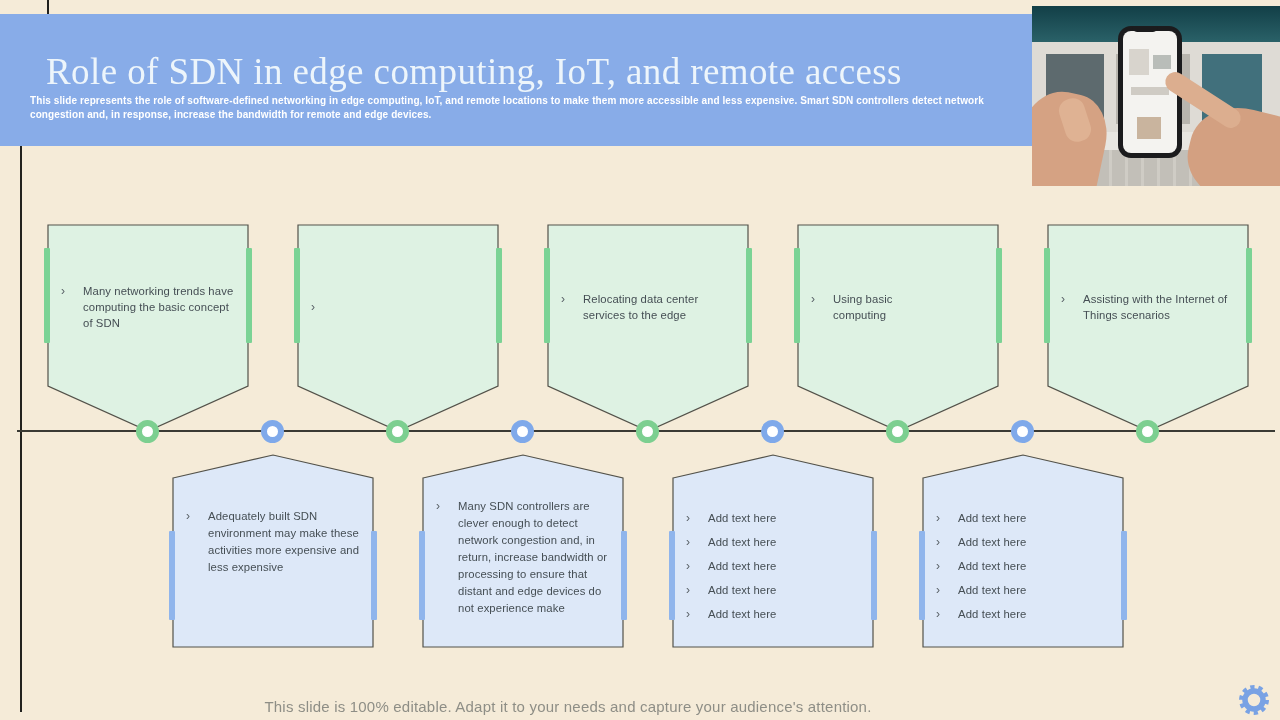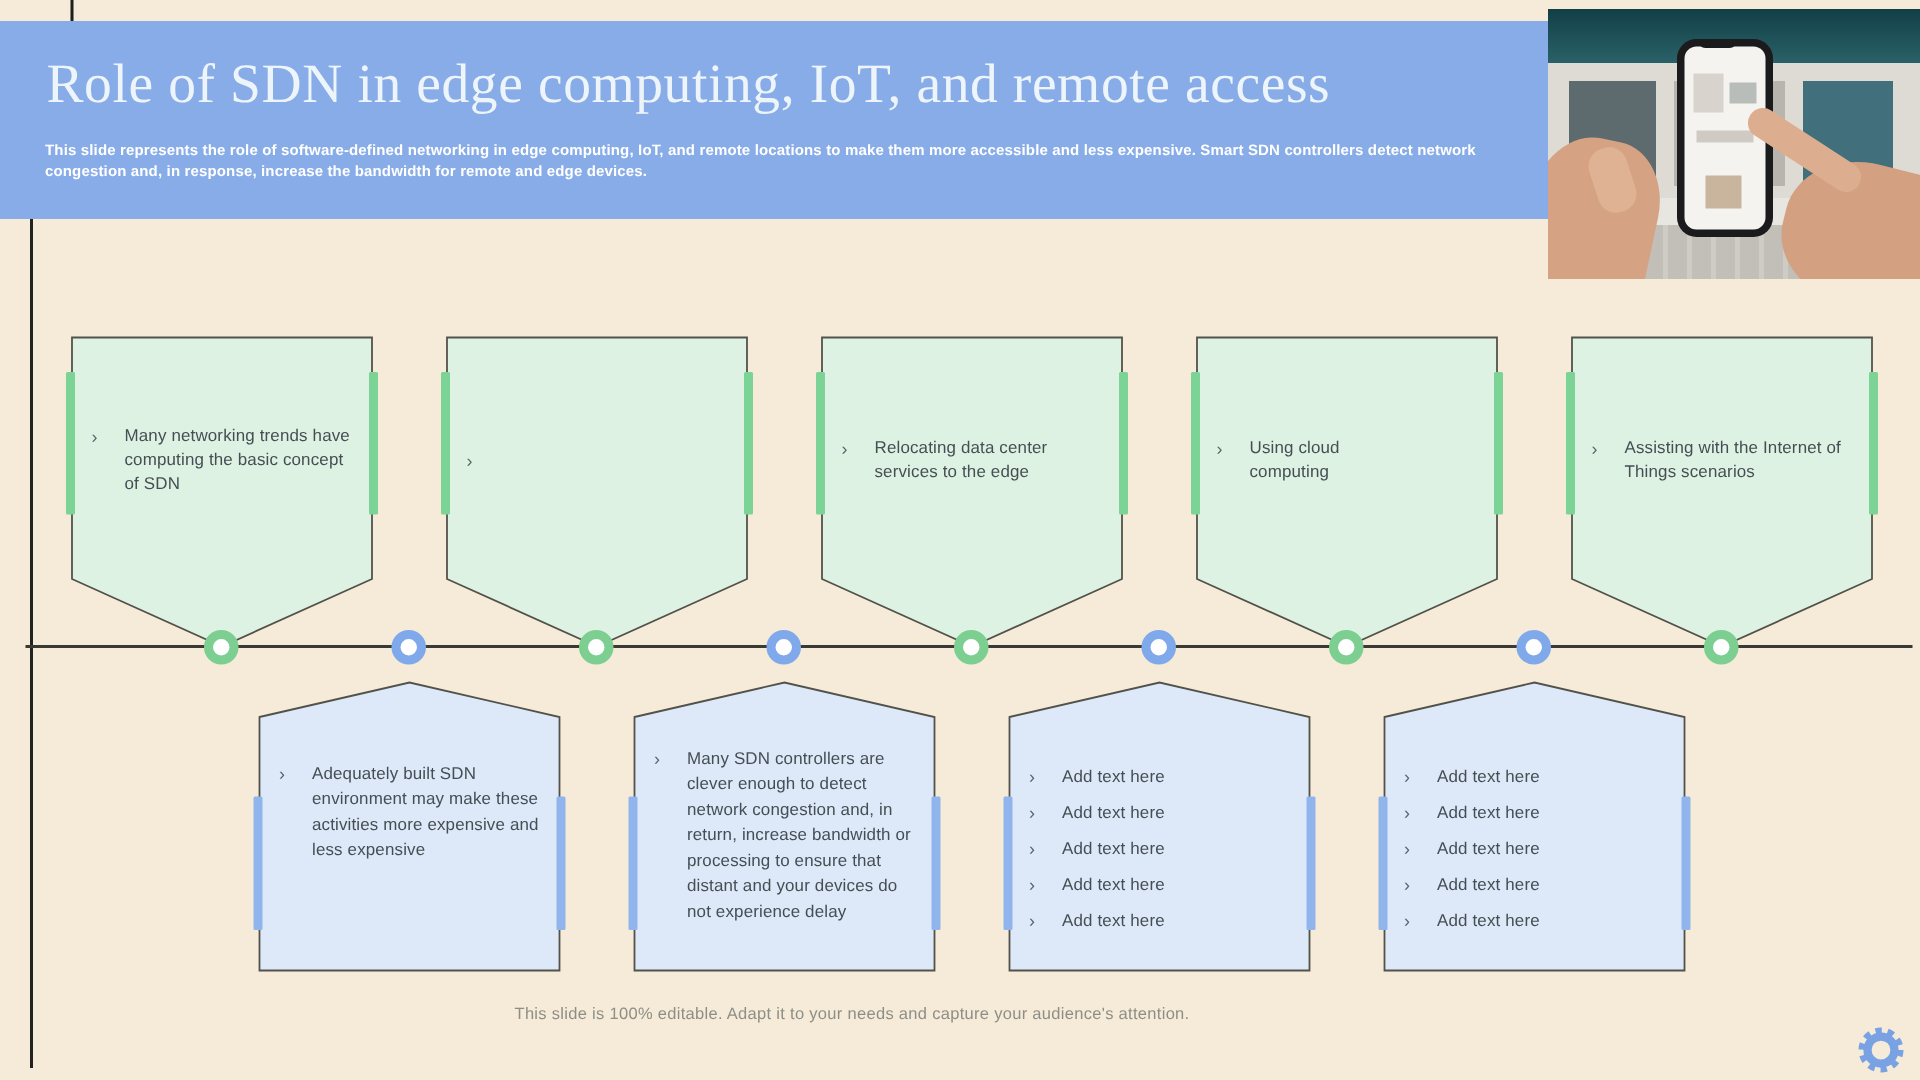--- a/index.html
+++ b/index.html
@@ -6,21 +6,21 @@
   #slide{
     position:relative; width:1280px; height:720px; overflow:hidden;
     background:#f5ebd8;
     font-family:"Liberation Sans", sans-serif;
     -webkit-font-smoothing:antialiased;
   }
   
   .tick{position:absolute; left:47px; top:0; width:2px; height:14px; background:#1f1f1c;}
   .header{position:absolute; left:0; top:14px; width:1280px; height:132px; background:#88ace8;}
   .title{
-    margin:1px; position:absolute; left:30px; top:20px;
+    margin:16px; position:absolute; left:30px; top:20px;
     font-family:"Liberation Serif", serif; font-weight:normal;
     font-size:37px; letter-spacing:.4px; color:#edf5fb; white-space:nowrap;
   }
   .subtitle{
     margin:0; position:absolute; left:30px; top:80px; width:995px;
     font-size:10px; font-weight:bold; line-height:14px; color:#ffffff; letter-spacing:.1px;
   }
   
   .vguide{position:absolute; left:20px; top:146px; width:1.5px; height:566px; background:#22221e;}
   .timeline{position:absolute; left:17px; top:430px; width:1258px; height:1.5px; background:#3a3a34; z-index:1;}
@@ -68,22 +68,22 @@
   .ph-finger{left:128px; top:84px; width:86px; height:20px; border-radius:11px; transform:rotate(33deg); background:#dcae8f; z-index:9;}
   .ph-phone{position:absolute; left:86px; top:20px; width:64px; height:132px; background:#1b1b1d; border-radius:13px; z-index:8;}
   .ph-screen{position:absolute; left:5px; top:5px; width:54px; height:122px; background:#f4f3f0; border-radius:8px; overflow:hidden;}
   .ph-notch{position:absolute; left:14px; top:0; width:26px; height:6px; background:#1b1b1d; border-radius:0 0 5px 5px;}
   .ph-c1{position:absolute; left:6px; top:18px; width:20px; height:26px; background:#d8d4cd;}
   .ph-c2{position:absolute; left:30px; top:24px; width:18px; height:14px; background:#b9bdb9;}
   .ph-c3{position:absolute; left:8px; top:56px; width:38px; height:8px; background:#cfcbc4;}
   .ph-c4{position:absolute; left:14px; top:86px; width:24px; height:22px; background:#c9b49e;}
   .ph-thumbf{left:30px; top:92px; width:26px; height:44px; border-radius:12px; transform:rotate(-18deg); background:#dfb293; z-index:9;}
   
-  .footer{position:absolute; left:0; top:670px; width:1136px; text-align:center;
-    font-size:11px; color:#8e8e86; letter-spacing:.2px;}
+  .footer{position:absolute; left:0; top:698px; width:1136px; text-align:center;
+    font-size:15px; color:#8e8e86; letter-spacing:.2px;}
   .gear{position:absolute; left:1237px; top:683px; z-index:6;}
 </style>
 </head>
 <body>
 
 <div id="slide">
 
   <div class="tick"></div>
 
   <div class="header">
@@ -160,21 +160,21 @@
 
   <div class="pennant" style="left:797px">
     <svg class="shape" width="202" height="208" viewBox="0 0 202 208">
       <polygon points="1,1 201,1 201,162 101,207 1,162" fill="#def2e3" stroke="#53524a" stroke-width="1.2"></polygon>
     </svg>
     <span class="bar l"></span>
     <span class="bar r"></span>
     <div class="ptext">
         <div class="brow">
       <span class="bul">›</span>
-      <span class="btxt" style="max-width:96px">Using cloud computing</span>
+      <span class="btxt" style="max-width:96px">Using basic computing</span>
     </div>
       </div>
   </div>
 
   <div class="pennant" style="left:1047px">
     <svg class="shape" width="202" height="208" viewBox="0 0 202 208">
       <polygon points="1,1 201,1 201,162 101,207 1,162" fill="#def2e3" stroke="#53524a" stroke-width="1.2"></polygon>
     </svg>
     <span class="bar l"></span>
     <span class="bar r"></span>
@@ -202,21 +202,21 @@
 
   <div class="flag" style="left:422px">
     <svg class="shape" width="202" height="195" viewBox="0 0 202 195">
       <polygon points="1,24 101,1 201,24 201,193 1,193" fill="#dde8f8" stroke="#53524a" stroke-width="1.2"></polygon>
     </svg>
     <span class="bar l"></span>
     <span class="bar r"></span>
     <div class="ftext" style="top:44px">
         <div class="brow">
       <span class="bul">›</span>
-      <span class="btxt">Many SDN controllers are clever enough to detect network congestion and, in return, increase bandwidth  or processing to ensure that distant and your devices do not experience delay</span>
+      <span class="btxt">Many SDN controllers are clever enough to detect network congestion and, in return, increase bandwidth  or processing to ensure that distant and edge devices do not experience make</span>
     </div>
       </div>
   </div>
 
   <div class="flag" style="left:672px">
     <svg class="shape" width="202" height="195" viewBox="0 0 202 195">
       <polygon points="1,24 101,1 201,24 201,193 1,193" fill="#dde8f8" stroke="#53524a" stroke-width="1.2"></polygon>
     </svg>
     <span class="bar l"></span>
     <span class="bar r"></span>

